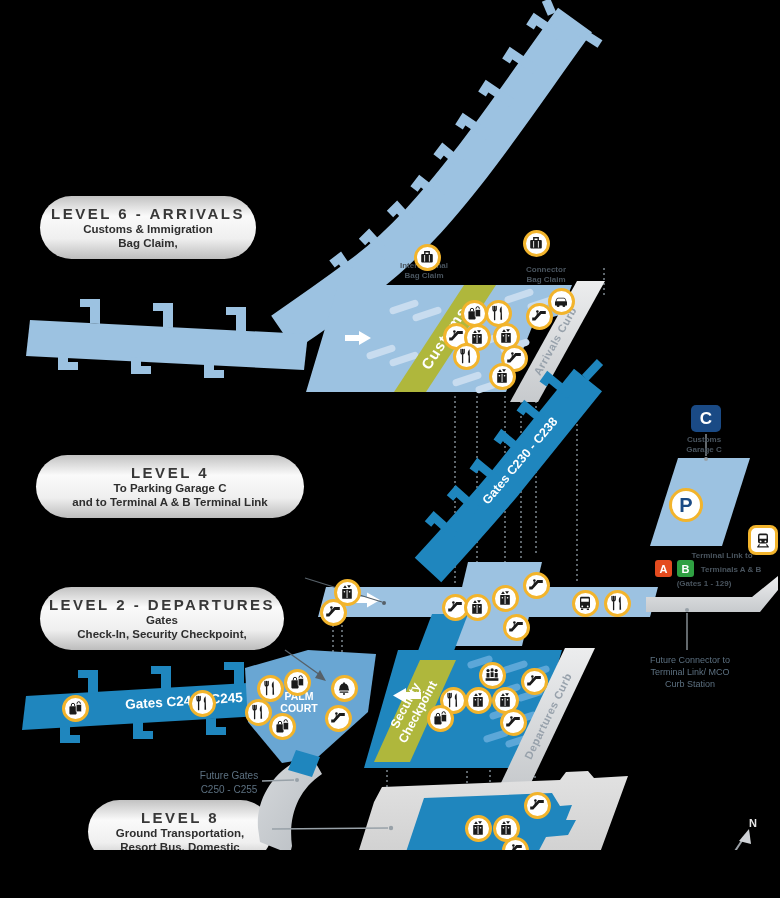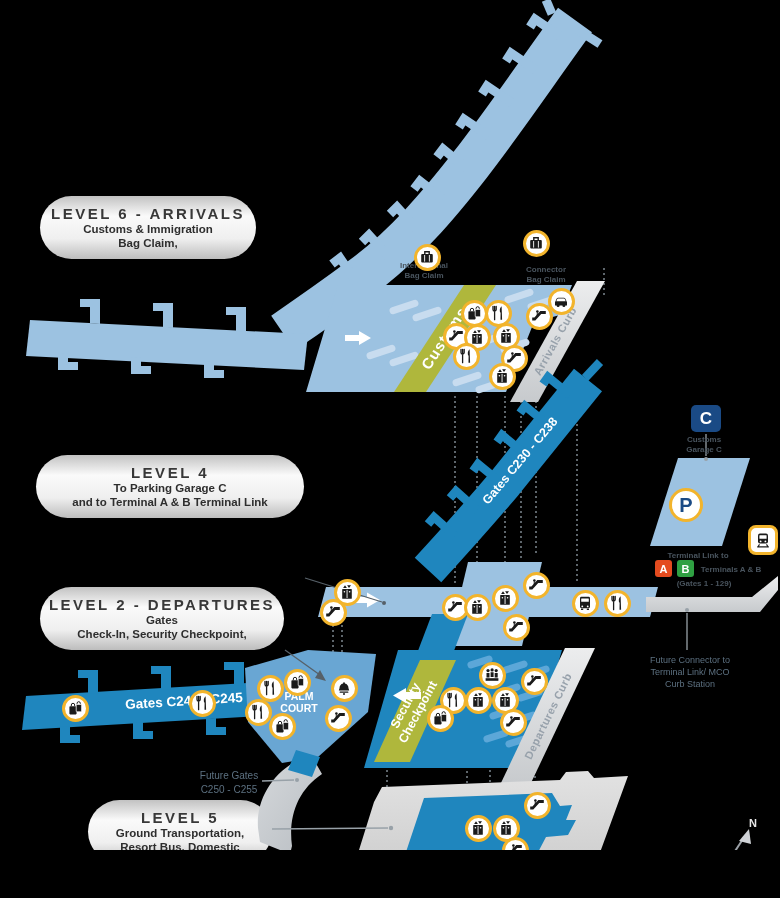--- a/index.html
+++ b/index.html
@@ -223,21 +223,21 @@
     <div class="pill-title">LEVEL 4</div>
     <div class="pill-line">To Parking Garage C</div>
     <div class="pill-line">and to Terminal A &amp; B Terminal Link</div>
   </div>
   <div class="level-pill" style="left:40px;top:587px;width:244px">
     <div class="pill-title">LEVEL 2 - DEPARTURES</div>
     <div class="pill-line">Gates</div>
     <div class="pill-line">Check-In, Security Checkpoint,</div>
   </div>
   <div class="level-pill" style="left:88px;top:800px;width:184px">
-    <div class="pill-title">LEVEL 5</div>
+    <div class="pill-title">LEVEL 8</div>
     <div class="pill-line">Ground Transportation,</div>
     <div class="pill-line">Resort Bus, Domestic</div>
   </div>
 
   <div class="lbl white rot" style="left:444px;top:338px;font-size:15px;letter-spacing:1px;transform:translate(-50%,-50%) rotate(-57deg)">Customs</div>
 
   <div class="lbl white rot" style="left:412px;top:709px;font-size:12.5px;line-height:1.15;transform:translate(-50%,-50%) rotate(-62deg)">
     <div>Security</div>
     <div>Checkpoint</div>
   </div>
@@ -259,21 +259,21 @@
   </div>
   <div class="lbl faint" style="left:546px;top:275px">
     <div>Connector</div>
     <div>Bag Claim</div>
   </div>
   <div class="lbl faint" style="left:704px;top:445px">
     <div>Customs</div>
     <div>Garage C</div>
   </div>
 
-  <div class="lbl faint" style="left:698px;top:556px">Terminal Link to</div>
+  <div class="lbl faint" style="left:722px;top:556px">Terminal Link to</div>
   <div class="lbl faint" style="left:731px;top:570px">Terminals A &amp; B</div>
   <div class="lbl faint" style="left:704px;top:584px">(Gates 1 - 129)</div>
 
   <div class="lbl future" style="left:690px;top:672px">
     <div>Future Connector to</div>
     <div>Terminal Link/ MCO</div>
     <div>Curb Station</div>
   </div>
   <div class="lbl future" style="left:229px;top:782px;font-size:10px">
     <div>Future Gates</div>

